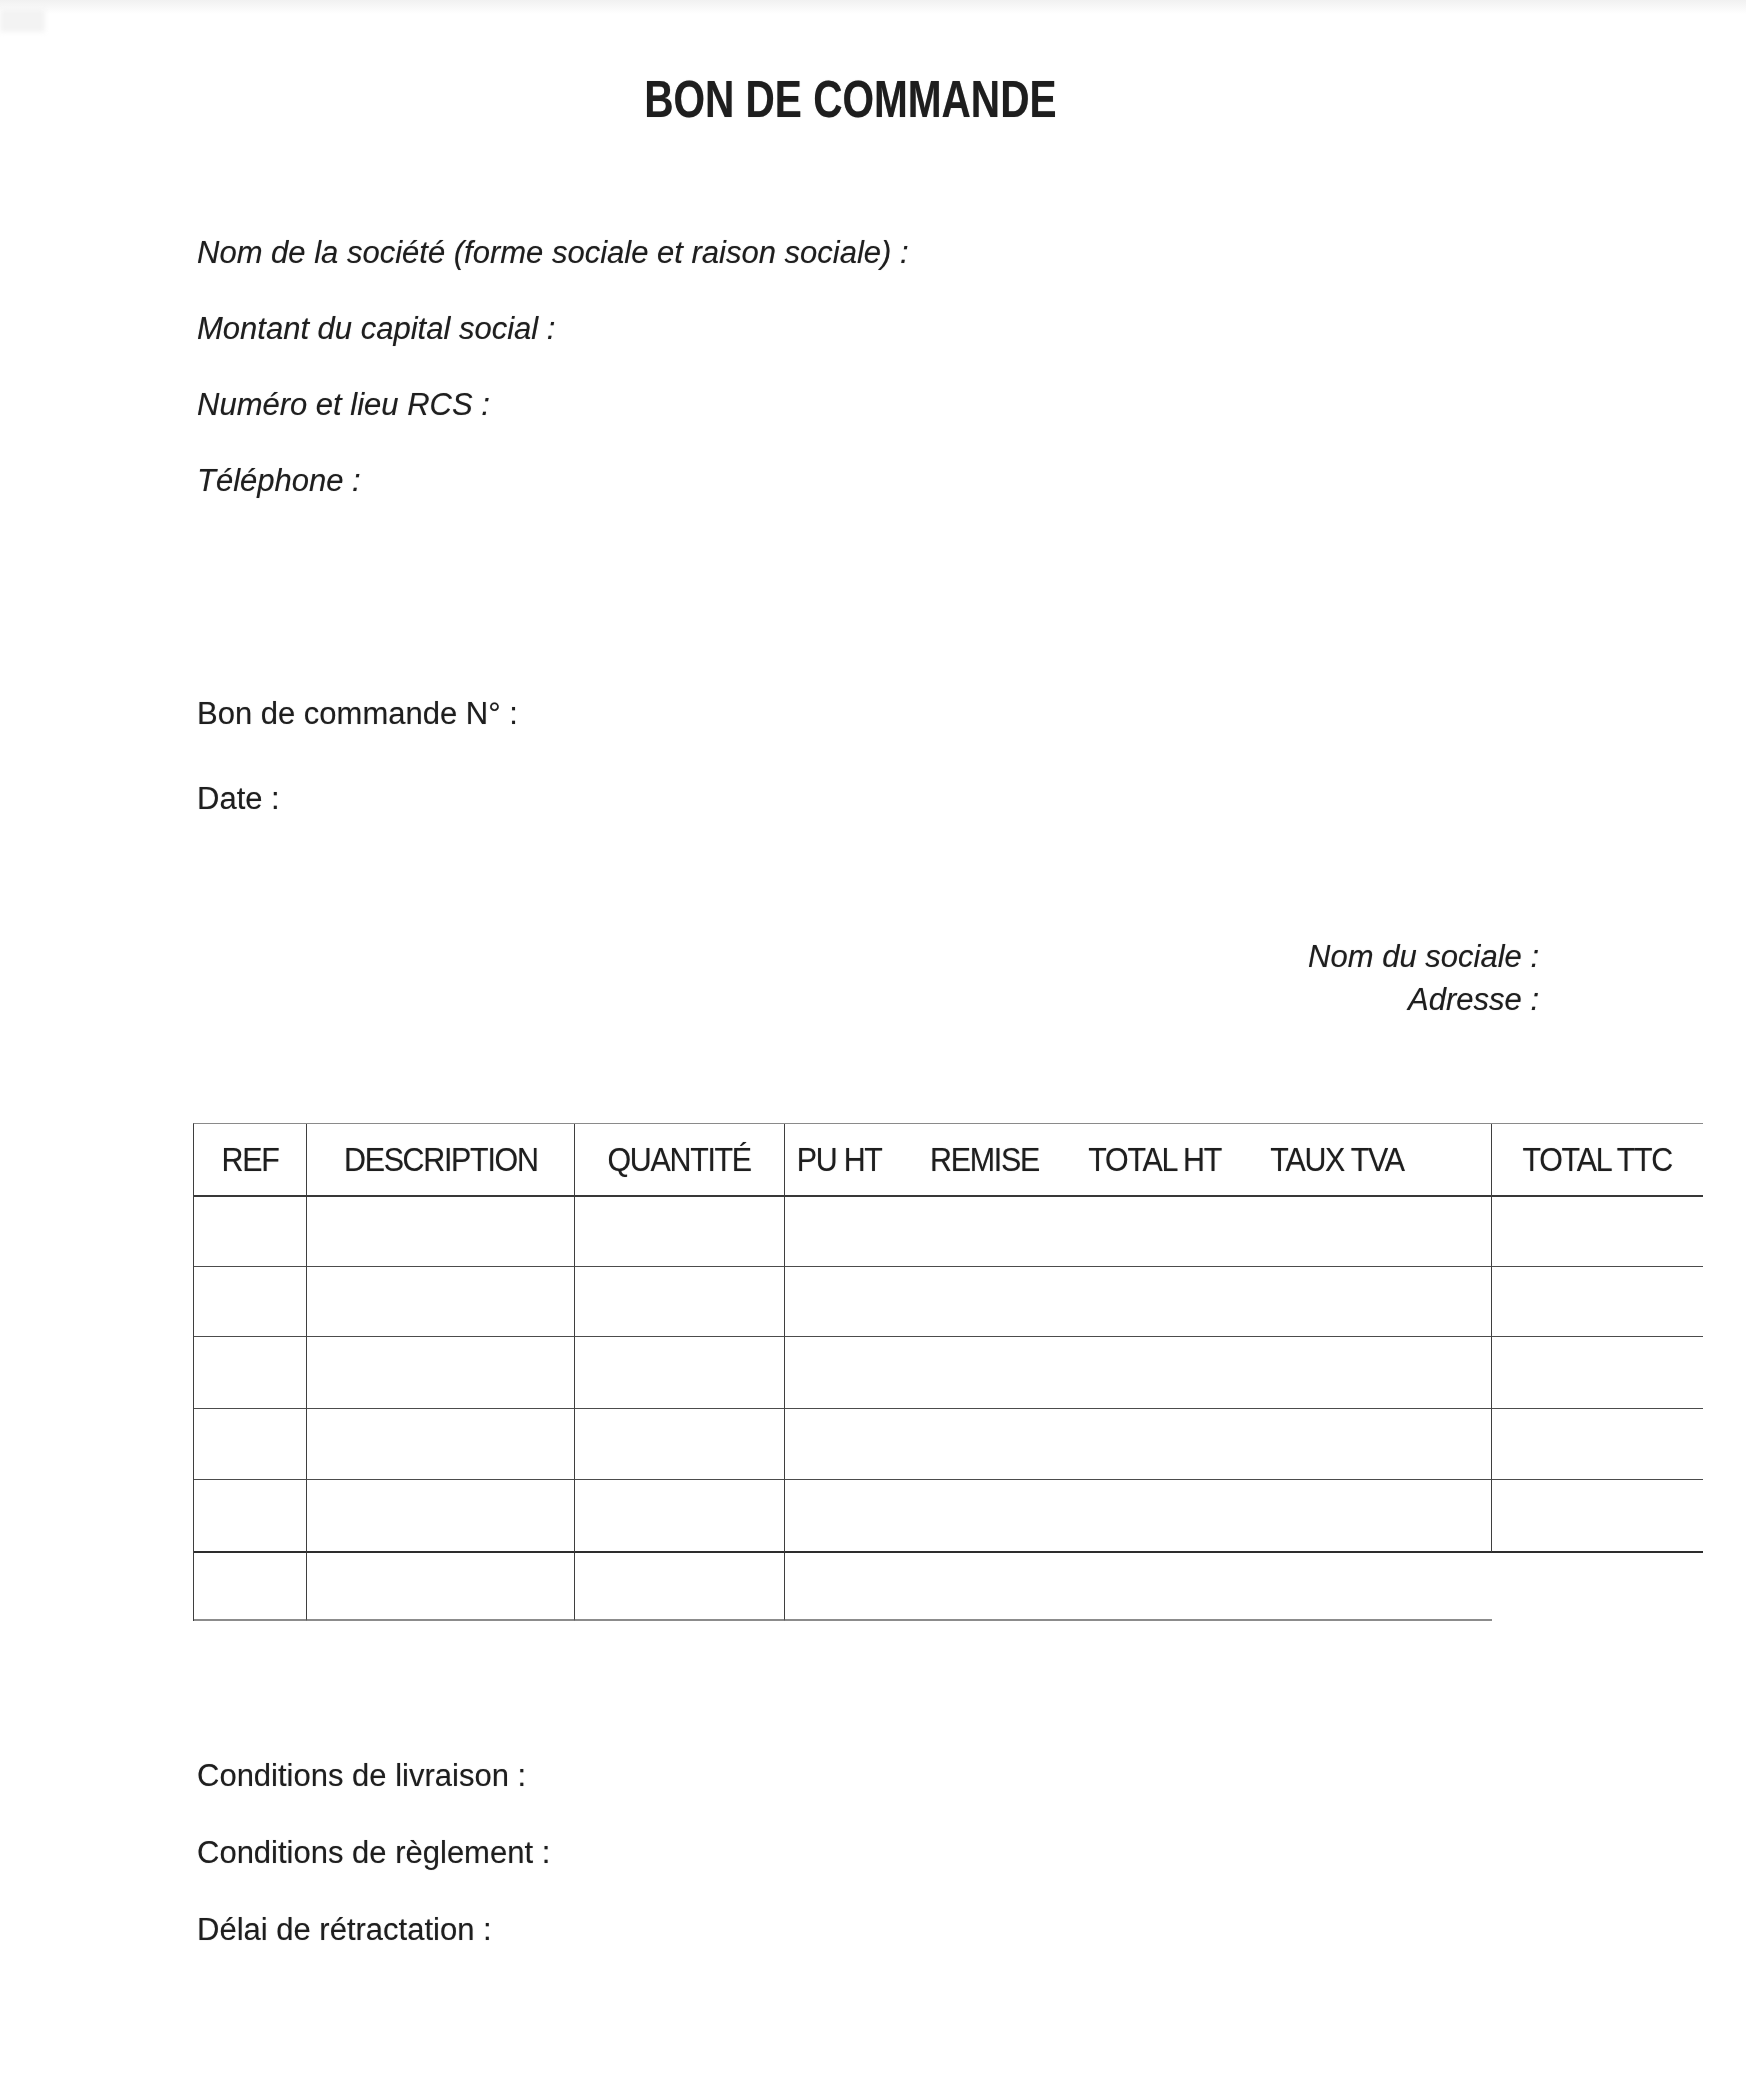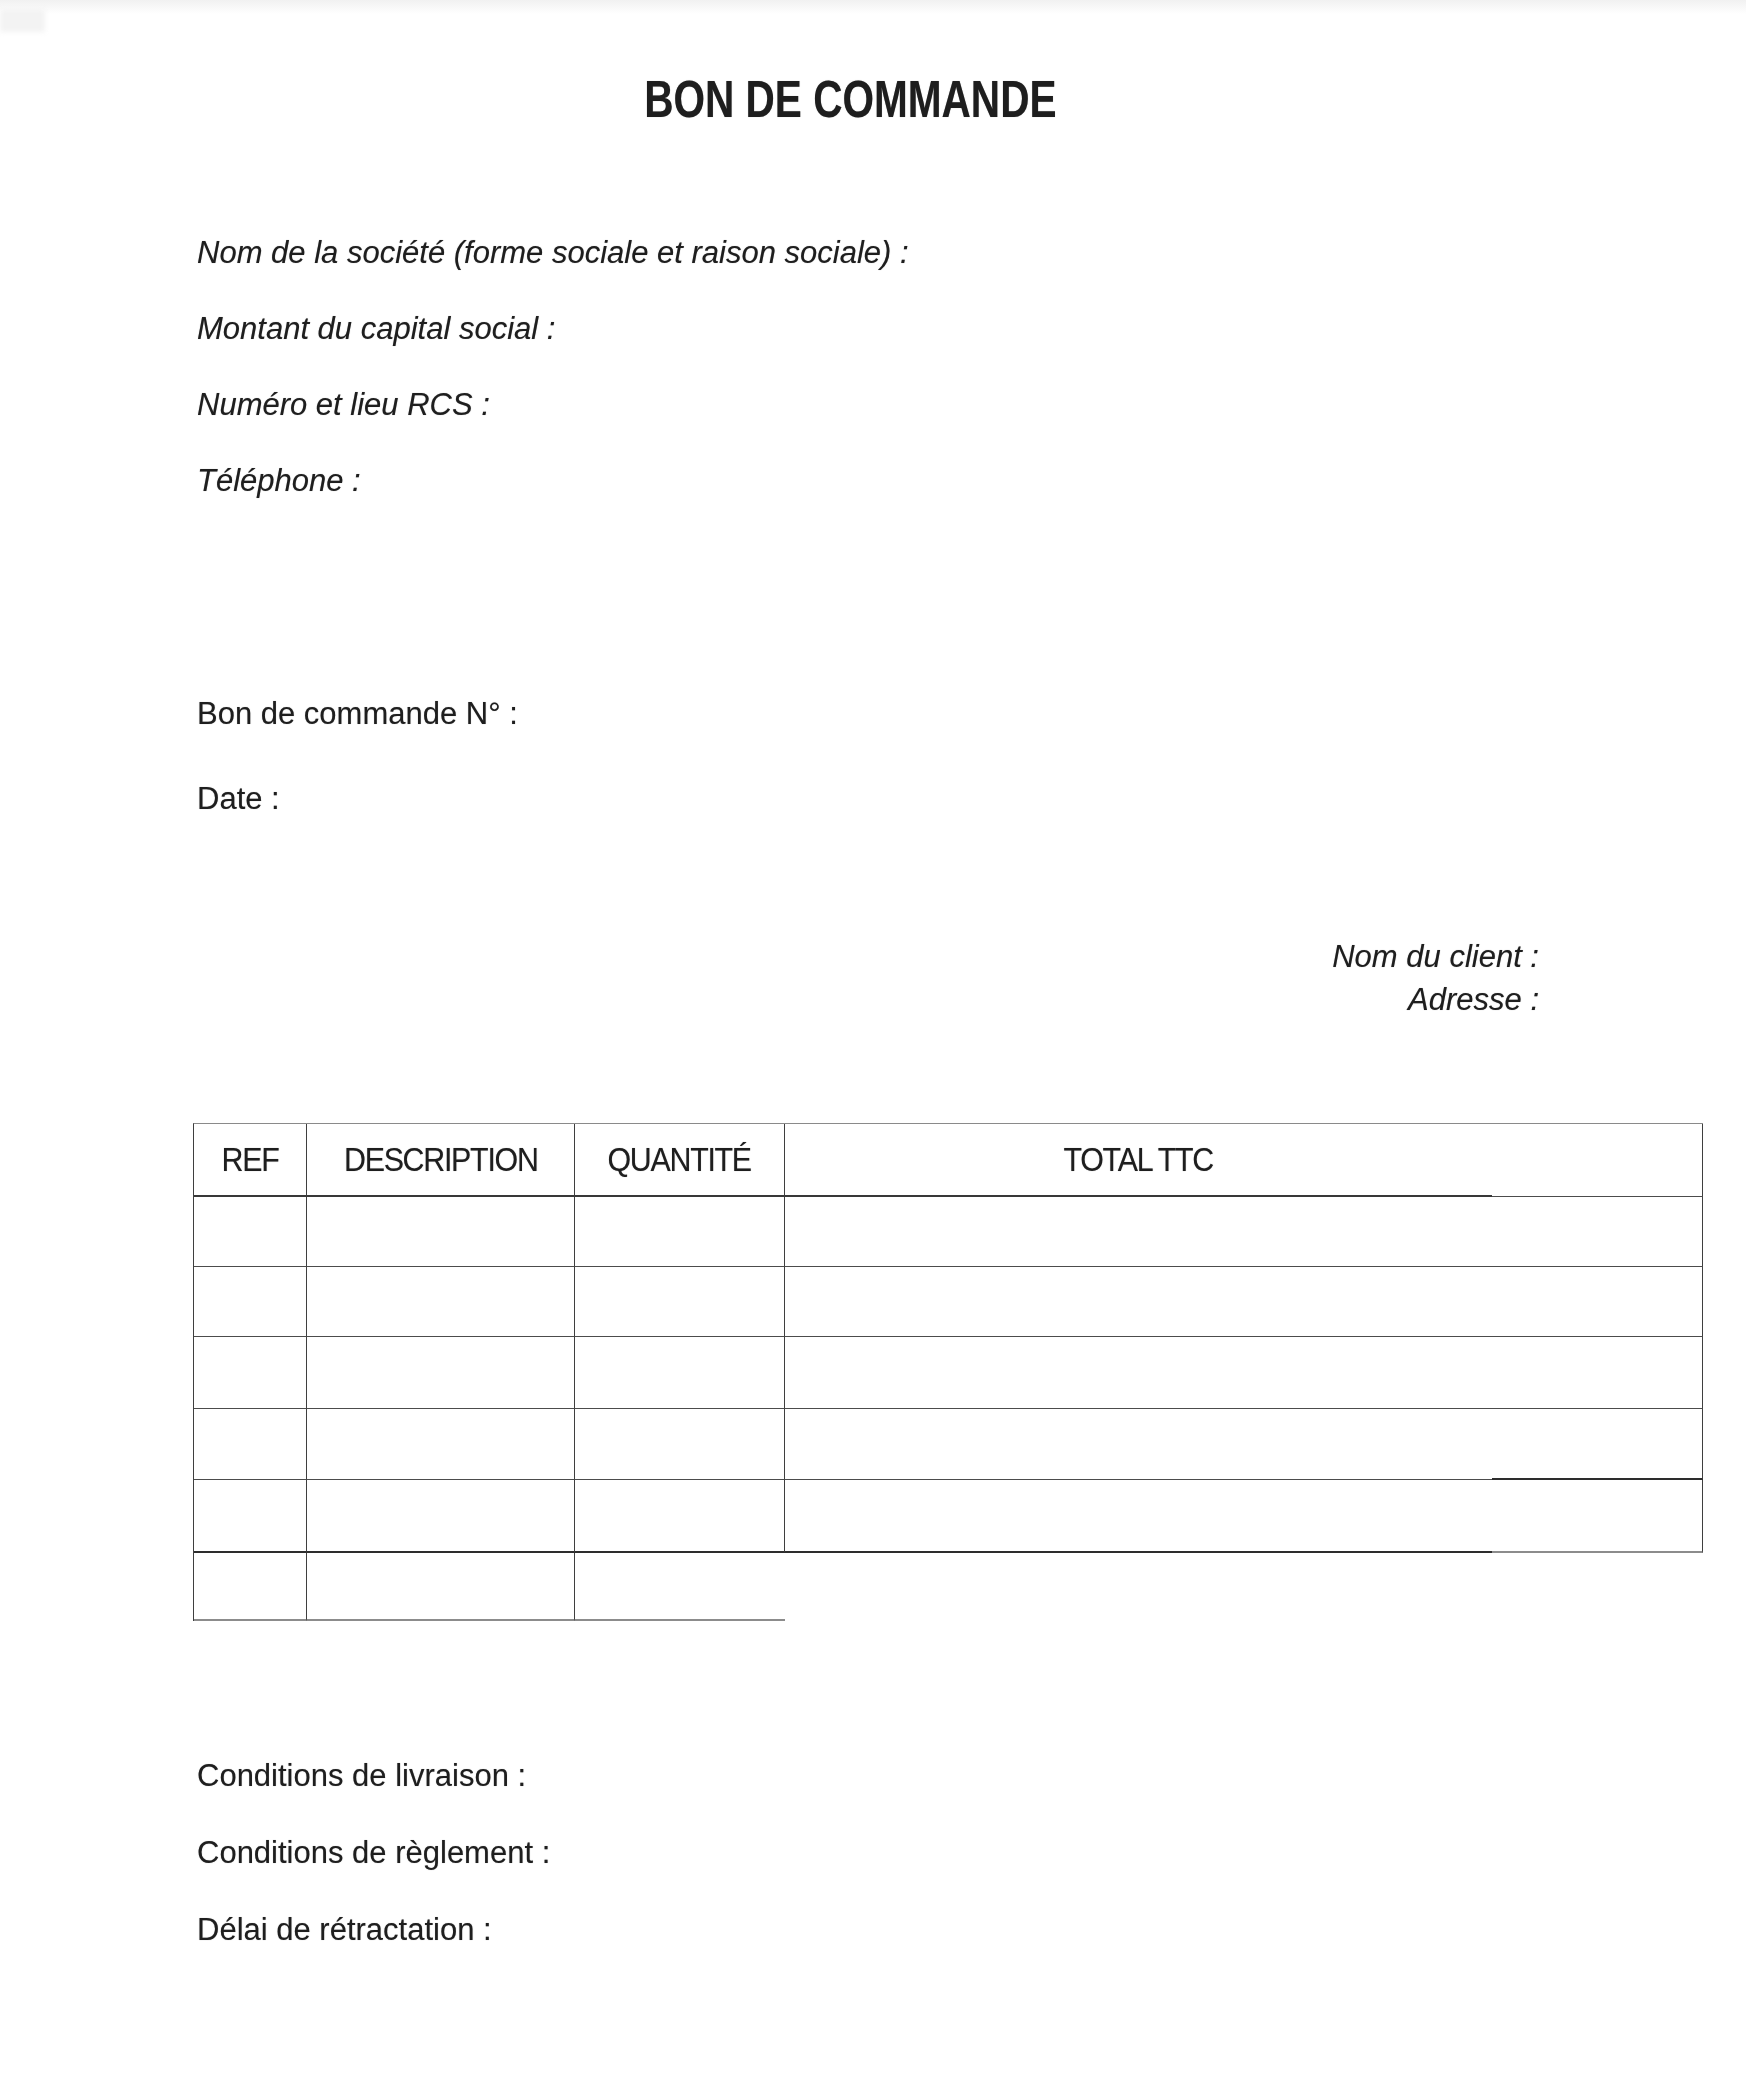--- a/index.html
+++ b/index.html
@@ -101,34 +101,40 @@
   <p class="scan-text">Numéro et lieu RCS :</p>
   <p class="scan-text">Téléphone :</p>
 </div>
 
 <div class="order-block">
   <p class="scan-text">Bon de commande N° :</p>
   <p class="scan-text">Date :</p>
 </div>
 
 <div class="client-block">
-  <p class="scan-text">Nom du client :</p>
+  <p class="scan-text">Nom du sociale :</p>
   <p class="scan-text">Adresse :</p>
 </div>
 
 <div class="items-table">
 
   <div class="cell vline hdr">
     <span class="th-text scan-text">REF</span>
   </div>
   <div class="cell vline hdr">
     <span class="th-text scan-text">DESCRIPTION</span>
   </div>
   <div class="cell vline hdr">
     <span class="th-text scan-text">QUANTITÉ</span>
+  </div>
+  <div class="cell vline hdr wide-hdr">
+    <span class="th-text scan-text">PU HT</span>
+    <span class="th-text scan-text">REMISE</span>
+    <span class="th-text scan-text">TOTAL HT</span>
+    <span class="th-text scan-text">TAUX TVA</span>
   </div>
   <div class="cell hdr">
     <span class="th-text scan-text">TOTAL TTC</span>
   </div>
 
   <div class="cell vline"></div>
   <div class="cell vline"></div>
   <div class="cell vline"></div>
   <div class="cell vline"></div>
   <div class="cell"></div>

